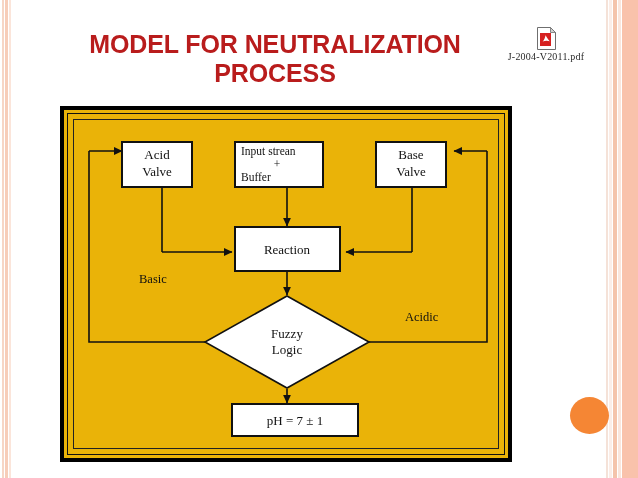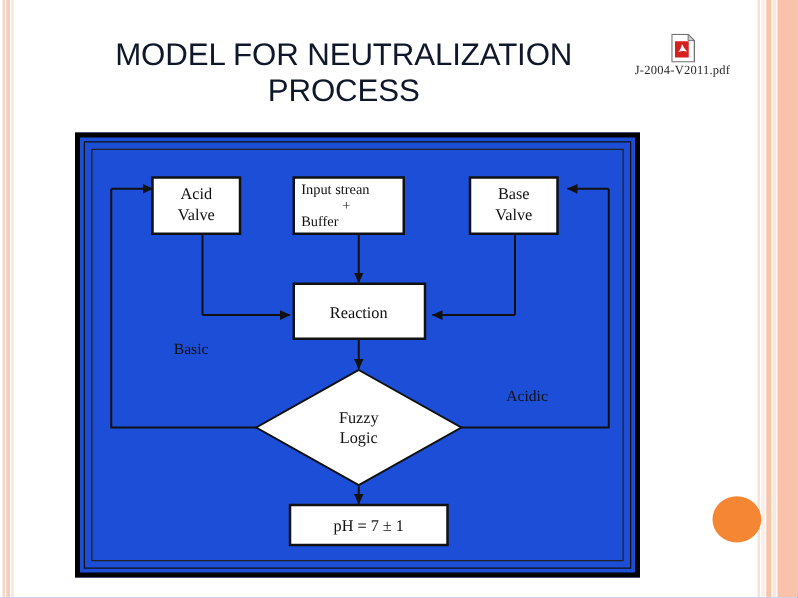--- a/index.html
+++ b/index.html
@@ -42,23 +42,23 @@
     background: #f58634;
   }
 
   
   .title {
     position: absolute;
     left: 60px;
     top: 30px;
     width: 430px;
     text-align: center;
-    color: #0f172a;
+    color: #b91c1c;
     font-size: 25px;
-    font-weight: normal;
+    font-weight: bold;
     line-height: 1.16;
     letter-spacing: -0.1px;
   }
 
   
   .pdf-attach {
     position: absolute;
     left: 500px;
     top: 27px;
     width: 92px;
@@ -79,21 +79,21 @@
   }
 
   
   .frame-outer {
     position: absolute;
     left: 60px;
     top: 106px;
     width: 452px;
     height: 356px;
     border: 4px solid #000000;
-    background: #1d4ed8;
+    background: #eab308;
     box-sizing: border-box;
   }
   .frame-mid {
     position: absolute;
     left: 3px;
     top: 3px;
     right: 3px;
     bottom: 3px;
     border: 1px solid #111111;
     box-sizing: border-box;

